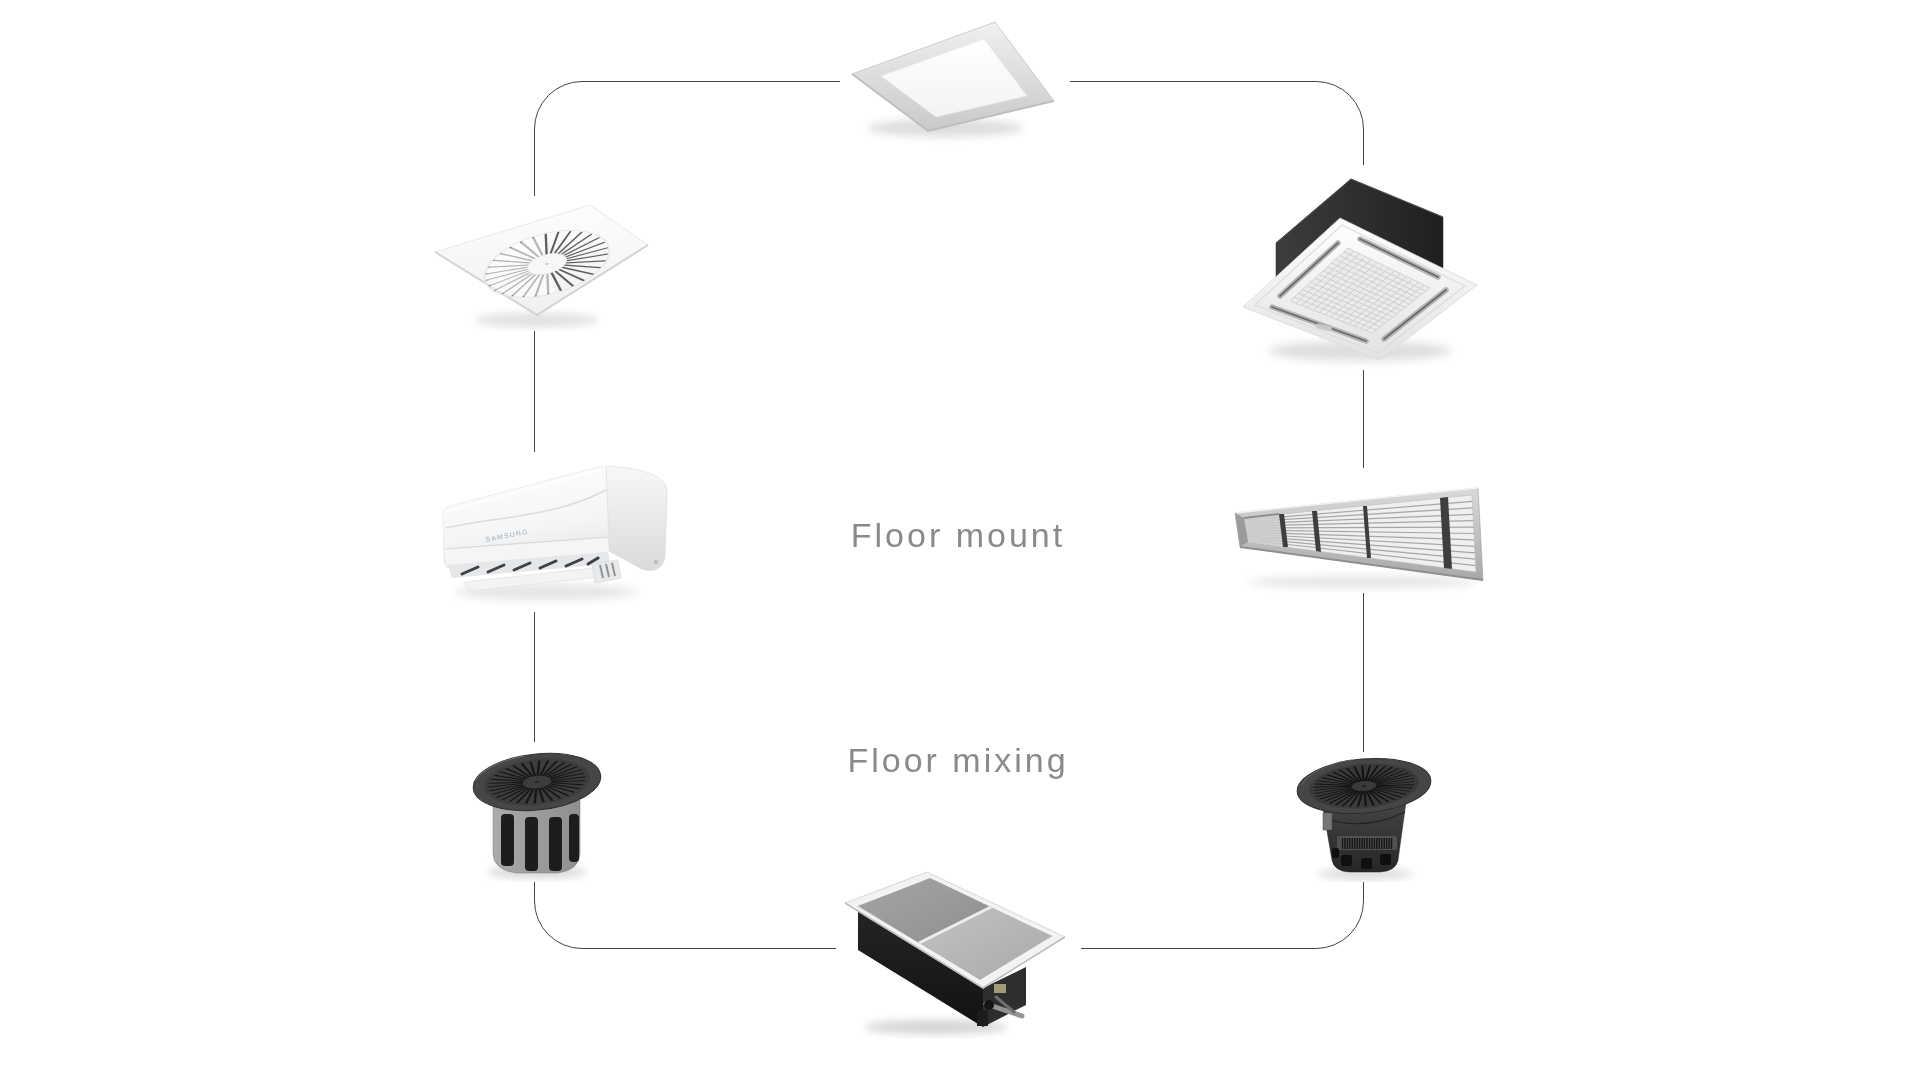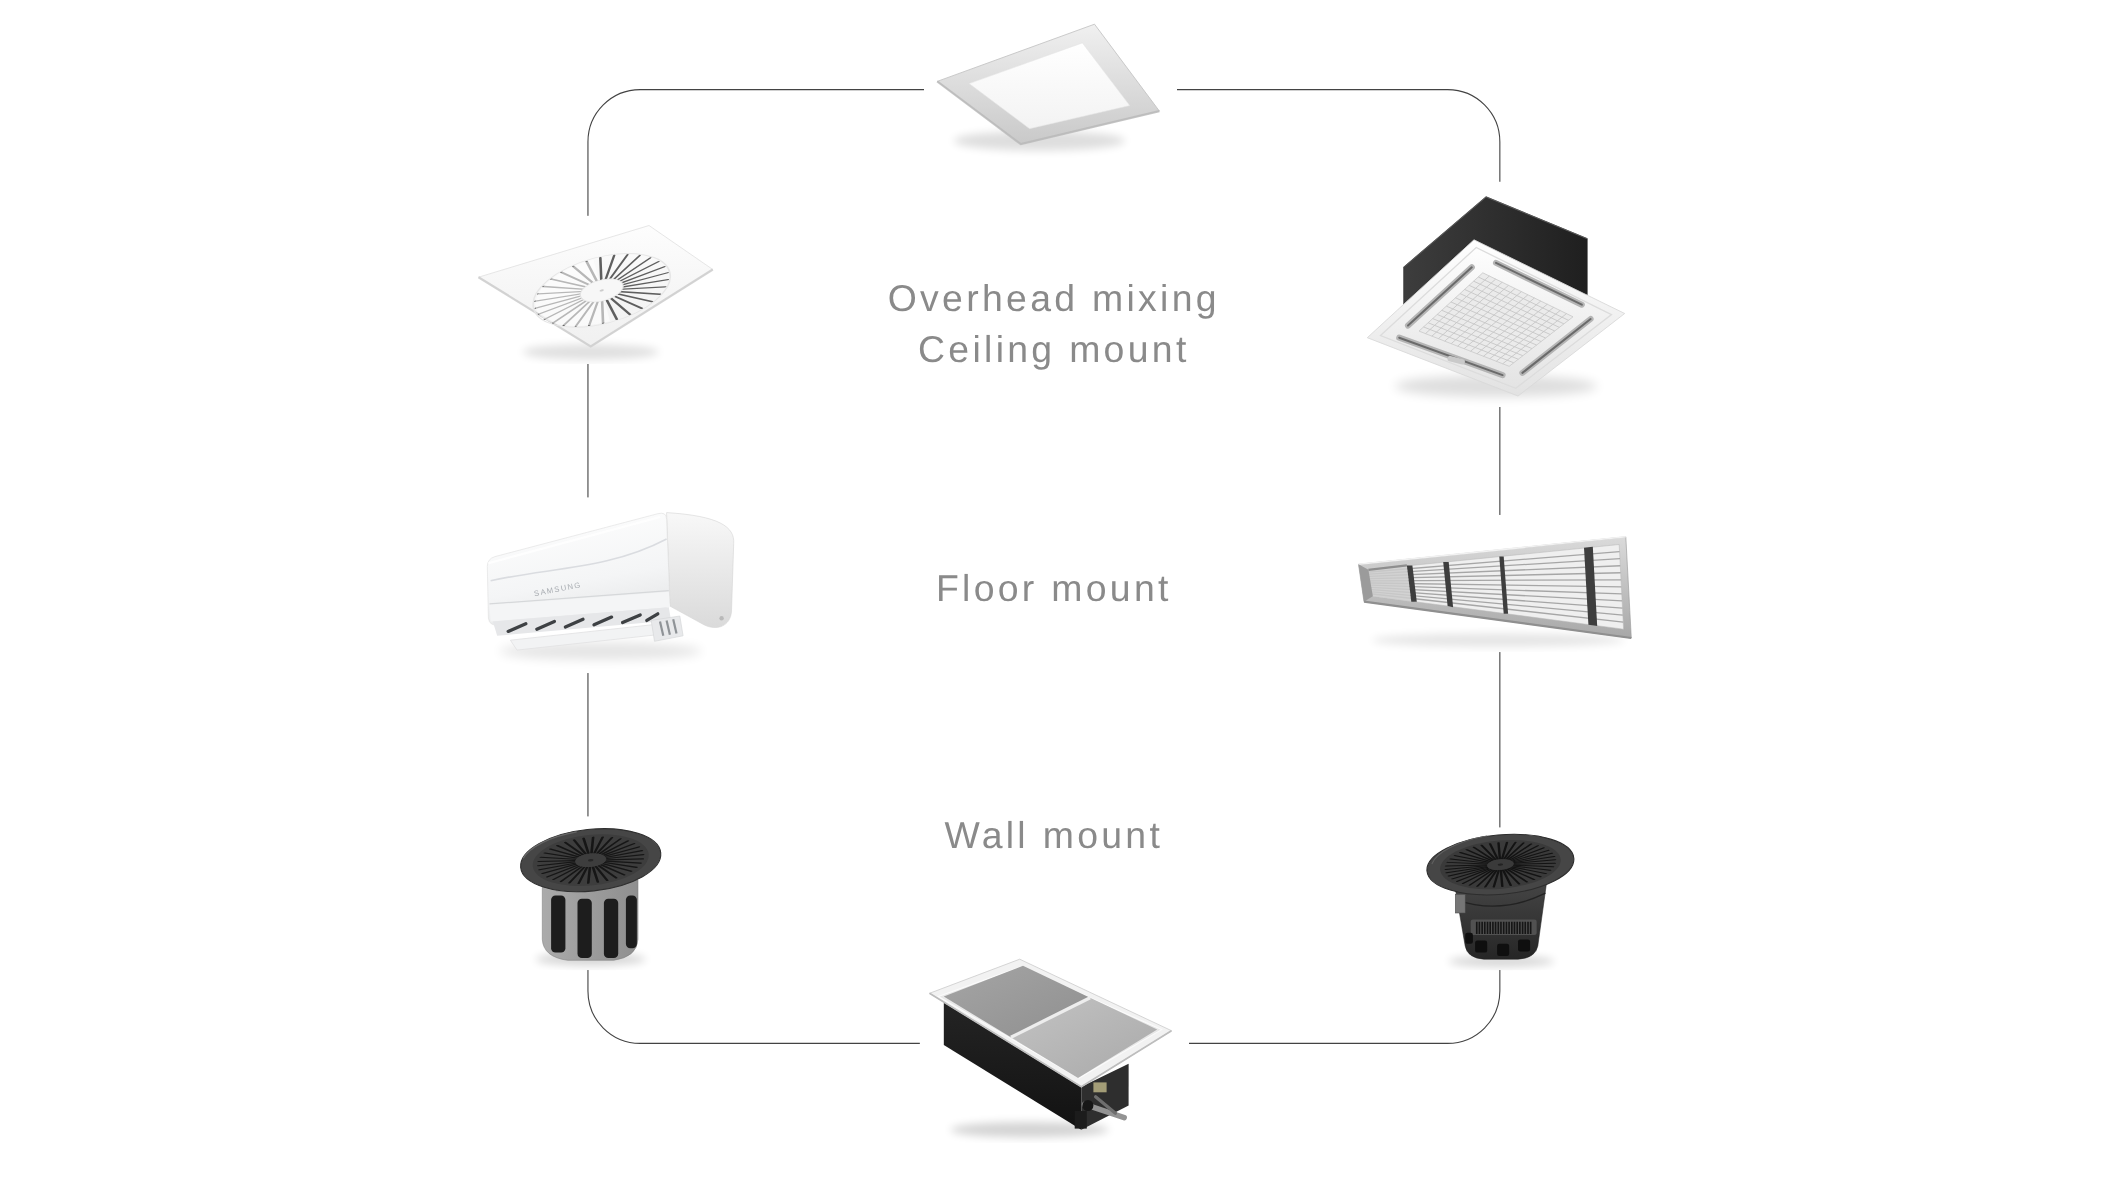--- a/index.html
+++ b/index.html
@@ -445,20 +445,16 @@
     <circle cx="153" cy="141" r="5" fill="#161616"></circle>
     <rect x="141" y="146" width="11" height="16" fill="#1c1c1c"></rect>
     <polygon points="9,39 91,8 229,73 147,124" fill="#f2f2f2" stroke="#cfcfcf" stroke-width="0.8"></polygon>
     <polygon points="17,42 92,15 220,72 145,116" fill="#e8e8e8" stroke="#fbfbfb" stroke-width="1"></polygon>
     <polygon points="22,42 94,14 155,43 83,79" fill="url(#d8p1)"></polygon>
     <polygon points="155,43 216,72 144,116 83,79" fill="url(#d8p2)"></polygon>
     <line x1="155" y1="43" x2="83" y2="79" stroke="#ededed" stroke-width="3"></line>
     <path d="M229,73 L147,124 L9,39" fill="none" stroke="#bdbdbd" stroke-width="1.5"></path>
   </svg>
 
-  <div class="label label-ceiling">
-    <div>Overhead mixing</div>
-    <div>Ceiling mount</div>
-  </div>
   <div class="label label-wall">Floor mount</div>
-  <div class="label label-floor">Wall mount</div>
+  <div class="label label-floor">Floor mixing</div>
 
 </div>
 
 </body></html>

